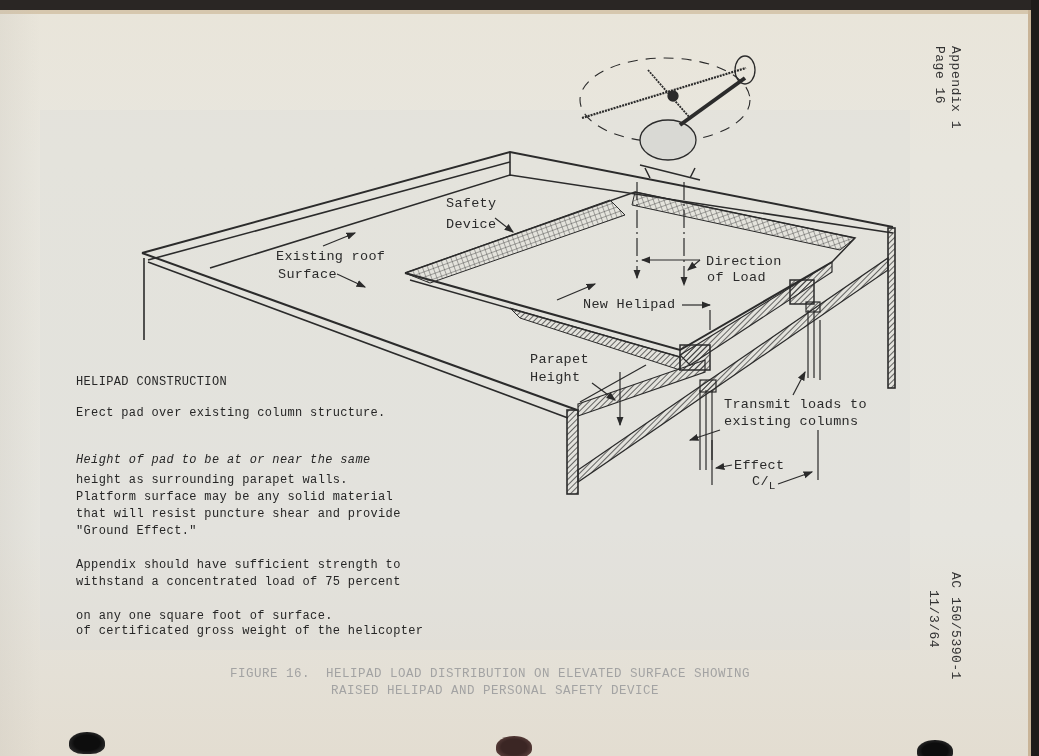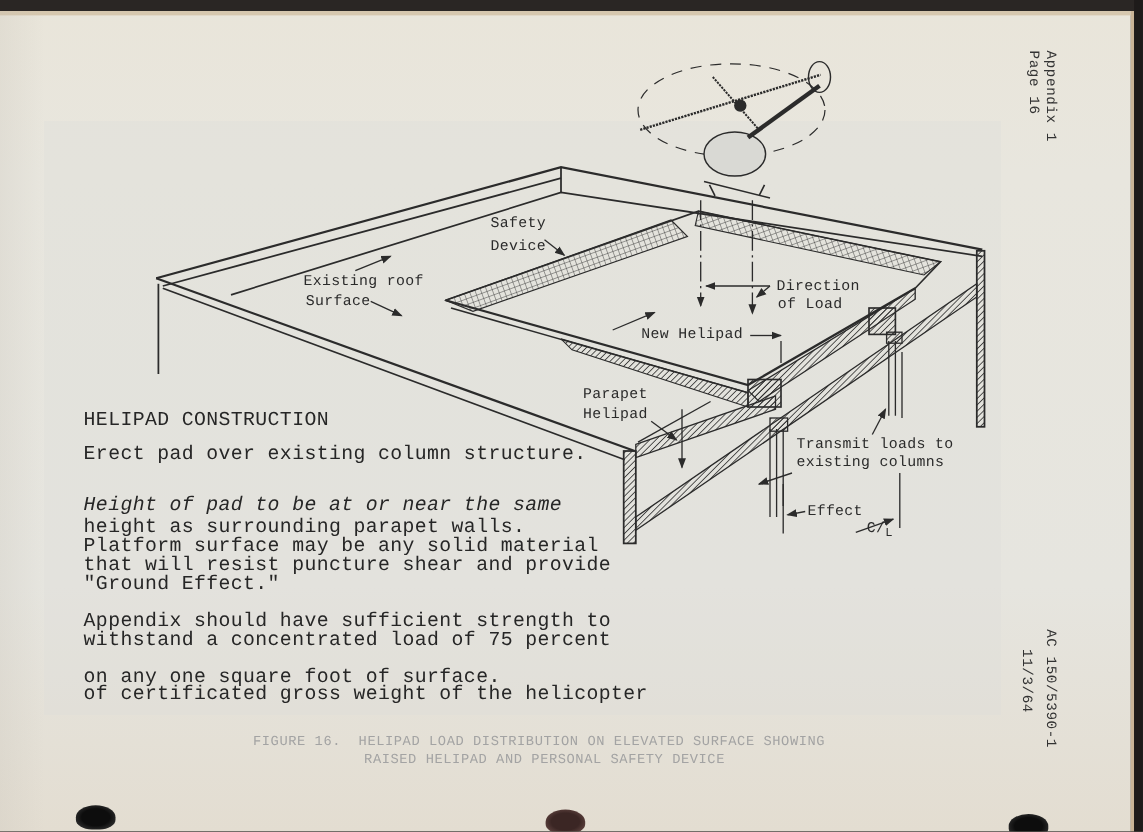--- a/index.html
+++ b/index.html
@@ -24,21 +24,21 @@
   .fig-area {
     position: absolute; left: 40px; top: 100px; width: 870px; height: 540px;
     background: rgba(220,222,218,0.35);
   }
   .drawing { position: absolute; left: 0; top: 0; }
   .lbl {
     position: absolute; font-size: 13.5px; color: #2b2b2b; line-height: 18px;
     white-space: nowrap; letter-spacing: 0.3px;
   }
   .body-text {
-    position: absolute; left: 76px; font-size: 18px; color: #262626;
+    position: absolute; left: 76px; font-size: 12px; color: #262626;
     line-height: 17px; letter-spacing: 0.35px; white-space: pre;
   }
   .caption {
     position: absolute; font-family: "Liberation Mono", monospace; font-size: 12.5px;
     color: #a3a3a3; letter-spacing: 0.5px; white-space: pre;
   }
   .vert {
     position: absolute; transform-origin: left top; transform: rotate(90deg);
     font-size: 13px; color: #333; line-height: 14px; white-space: pre; letter-spacing: 0.5px;
   }
@@ -151,25 +151,25 @@
 </svg>
 
 <div class="lbl" style="left:446px;top:195px;">Safety</div>
 <div class="lbl" style="left:446px;top:216px;">Device</div>
 <div class="lbl" style="left:276px;top:248px;">Existing roof</div>
 <div class="lbl" style="left:278px;top:266px;">Surface</div>
 <div class="lbl" style="left:706px;top:253px;">Direction</div>
 <div class="lbl" style="left:707px;top:269px;">of Load</div>
 <div class="lbl" style="left:583px;top:296px;">New Helipad</div>
 <div class="lbl" style="left:530px;top:351px;">Parapet</div>
-<div class="lbl" style="left:530px;top:369px;">Helipad</div>
+<div class="lbl" style="left:530px;top:369px;">Height</div>
 <div class="lbl" style="left:724px;top:396px;">Transmit loads to</div>
 <div class="lbl" style="left:724px;top:413px;">existing columns</div>
 <div class="lbl" style="left:734px;top:457px;">Effect</div>
-<div class="lbl" style="left:788px;top:473px;"><span>C/</span><sub style="font-size:11px;">L</sub></div>
+<div class="lbl" style="left:752px;top:473px;"><span>C/</span><sub style="font-size:11px;">L</sub></div>
 
 <div class="body-text" style="top:374px;">HELIPAD CONSTRUCTION</div>
 <div class="body-text" style="top:405px;">Erect pad over existing column structure.</div>
 <div class="body-text" style="top:452px;font-style:italic;">Height of pad to be at or near the same</div>
 <div class="body-text" style="top:456px;margin-top:16px;">height as surrounding parapet walls.</div>
 <div class="body-text" style="top:489px;">Platform surface may be any solid material</div>
 <div class="body-text" style="top:506px;">that will resist puncture shear and provide</div>
 <div class="body-text" style="top:523px;">"Ground Effect."</div>
 <div class="body-text" style="top:557px;">Appendix should have sufficient strength to</div>
 <div class="body-text" style="top:574px;">withstand a concentrated load of 75 percent</div>

